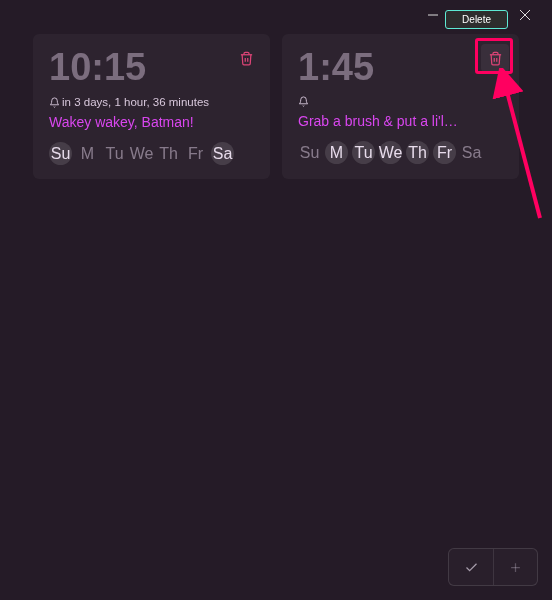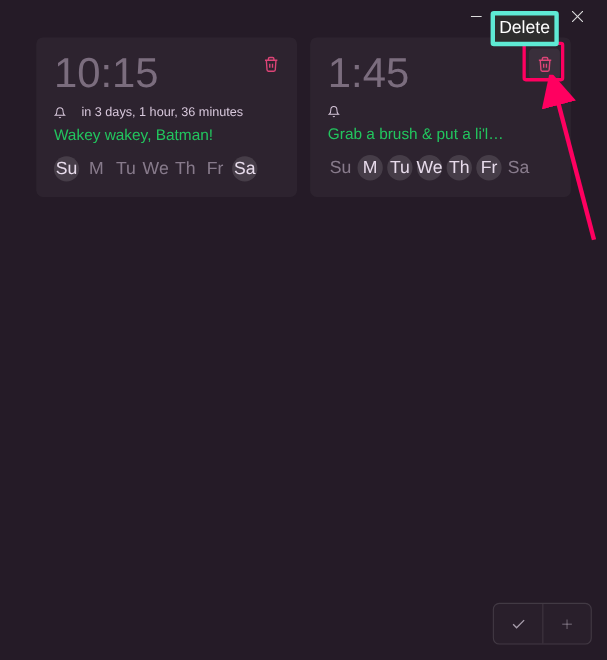--- a/index.html
+++ b/index.html
@@ -24,71 +24,71 @@
       display: flex; align-items: center; justify-content: center;
       color: #ddd;
       font-size: 10px;
     }
     .win-btn svg { width: 10px; height: 10px; }
     .tooltip {
       position: absolute;
       top: 10px; right: 44px;
       background: #2d2d2d;
       color: #fff;
-      font-size: 16px;
-      padding: 3px 4px;
+      font-size: 10px;
+      padding: 3px 16px;
       border-radius: 3px;
-      border: 4px solid #5eead4;
+      border: 1px solid #5eead4;
       z-index: 50;
     }
     .cards {
       display: flex;
       gap: 12px;
       padding: 4px 33px;
     }
     .card {
       flex: 1;
       background: rgba(255,255,255,0.04);
       border-radius: 6px;
       padding: 14px 16px 14px 16px;
       position: relative;
       min-height: 140px;
     }
     .time {
       font-size: 38px;
-      font-weight: 400;
+      font-weight: 700;
       color: rgba(220,200,225,0.45);
       line-height: 1;
     }
     .trash {
       position: absolute;
       top: 10px; right: 10px;
       width: 28px; height: 28px;
       display: flex; align-items: center; justify-content: center;
       border-radius: 4px;
     }
     .trash.hi { background: rgba(255,255,255,0.06); }
     .card2-trash-box {
       position: absolute;
       top: 4px; right: 6px;
       width: 38px; height: 36px;
       border: 3px solid #ff0060;
       border-radius: 3px;
       z-index: 10;
     }
     .next {
-      display: flex; align-items: center; gap: 14px;
+      display: flex; align-items: center; gap: 2px;
       font-size: 11.5px;
       color: #d8c8dc;
       margin-top: 10px;
     }
     .next svg { width: 11px; height: 11px; }
     .title {
       font-size: 14px;
-      color: #22c55e;
+      color: #d946ef;
       margin-top: 6px;
       white-space: nowrap;
       overflow: hidden;
       text-overflow: ellipsis;
     }
     .days {
       display: flex; gap: 4px;
       margin-top: 12px;
     }
     .day {

